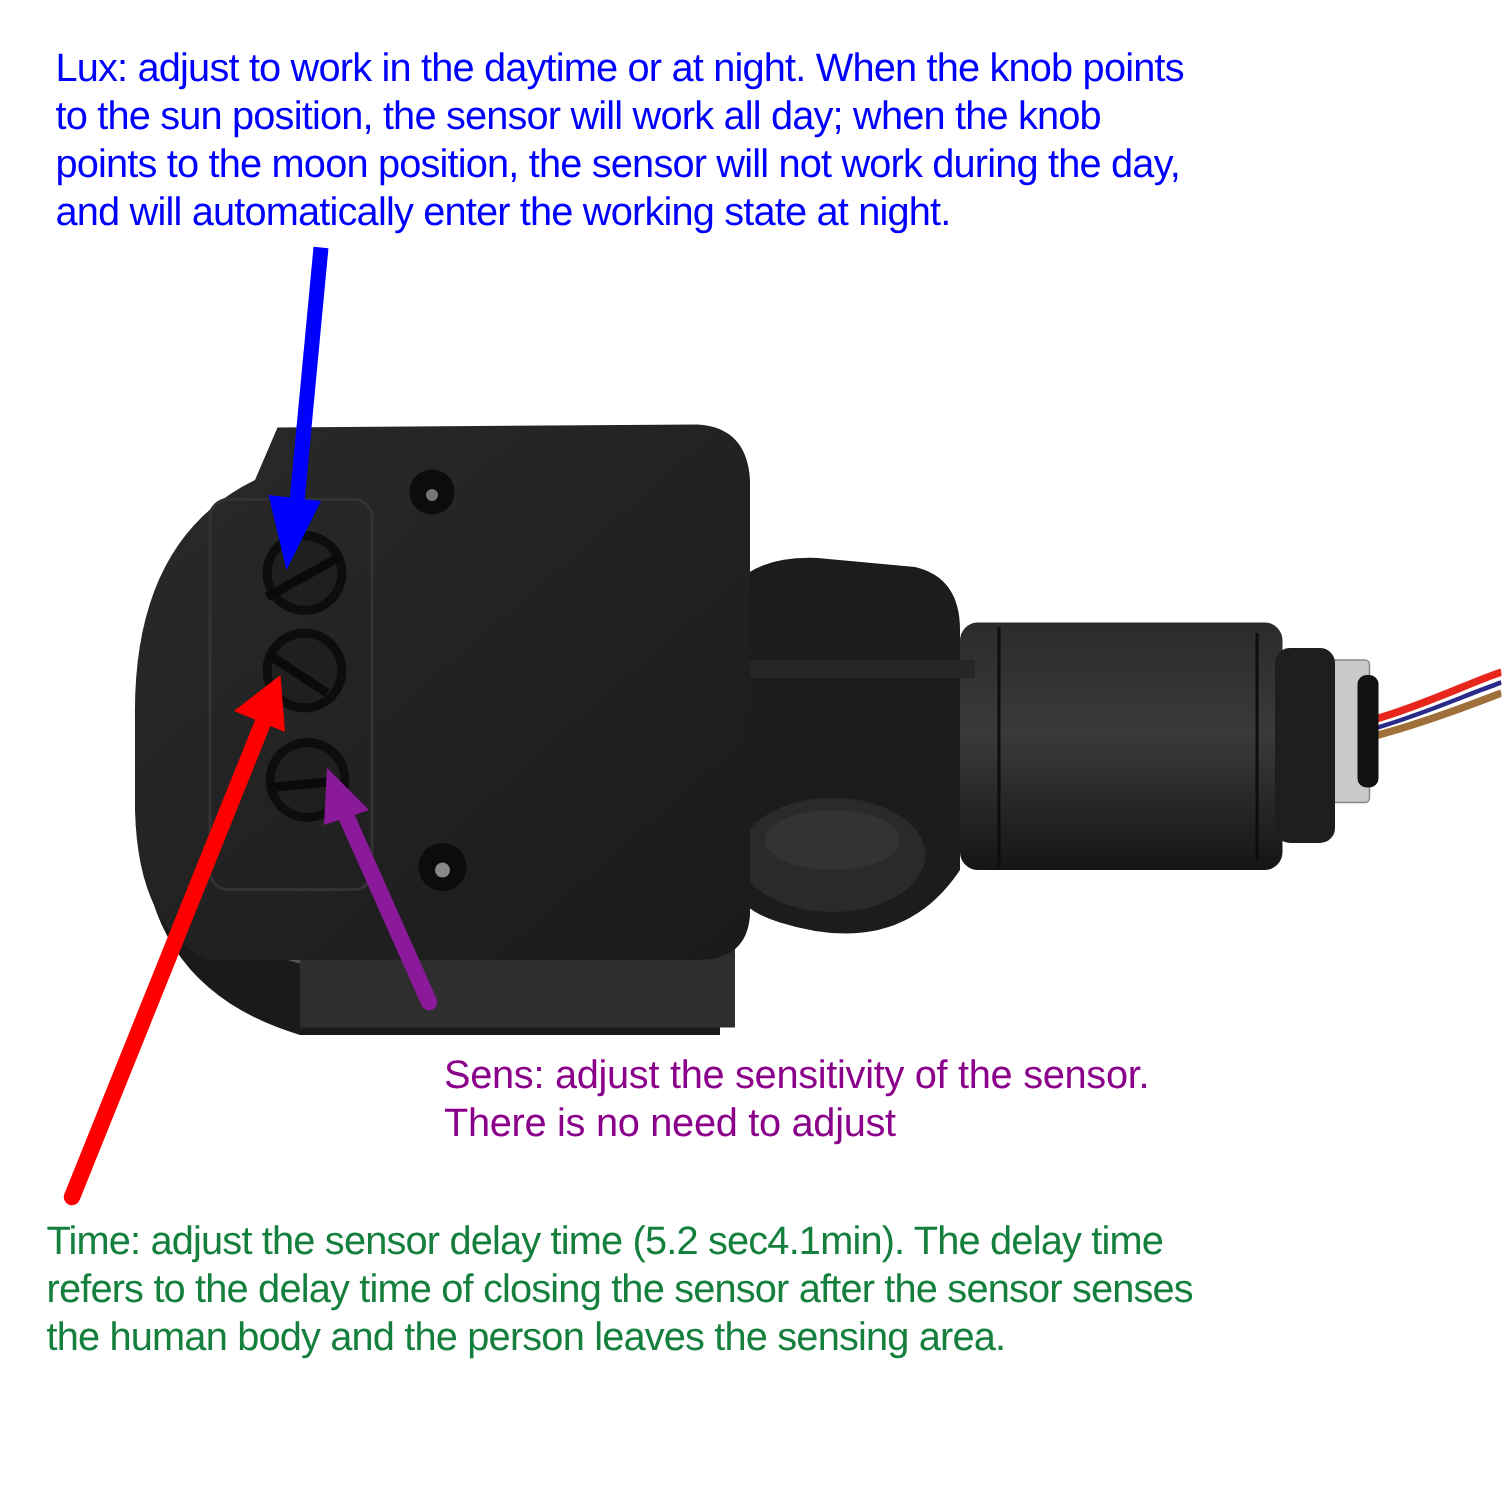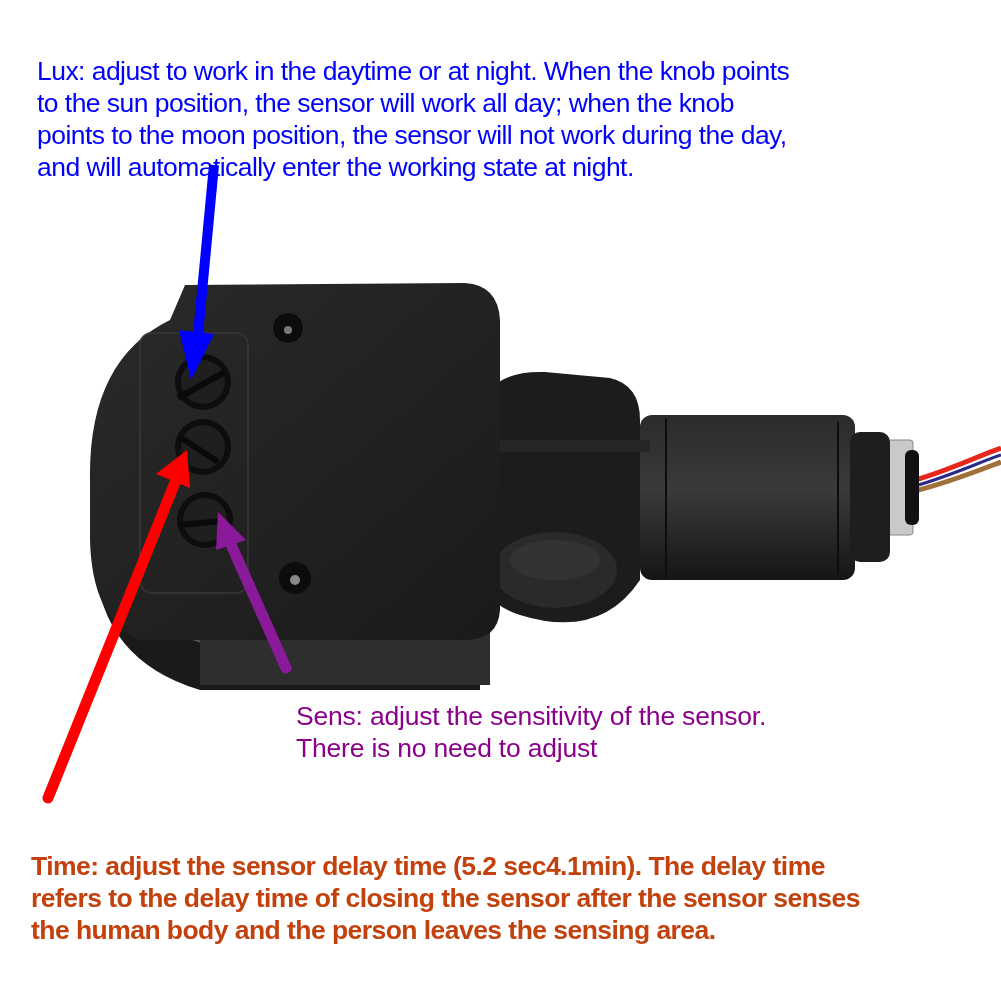--- a/index.html
+++ b/index.html
@@ -1,22 +1,22 @@
 <!DOCTYPE html>
 <html><head>
 <meta charset="utf-8">
 <style>
   html, body { margin: 0; padding: 0; background: #ffffff; }
   body { width: 1001px; height: 1001px; position: relative; overflow: hidden;
          font-family: "Liberation Sans", "DejaVu Sans", sans-serif; }
   .caption { position: absolute; margin: 0; font-size: 26.5px; line-height: 32px;
              letter-spacing: -0.55px; white-space: pre-line; }
-  #lux-text  { left: 37px;  top: 29px;  width: 960px; color: #0000ff; margin-top: 26px; }
+  #lux-text  { left: 37px;  top: 29px;  width: 960px; color: #0000ff; }
   #sens-text { left: 272px; top: 700px; width: 600px; color: #8b008b; letter-spacing: -0.2px; margin-left: 24px; }
-  #time-text { left: 31px;  top: 850px; width: 960px; color: #c2410c; font-weight: bold; }
+  #time-text { left: 31px;  top: 811px; width: 960px; color: #15803d; }
   svg#photo { position: absolute; left: 0; top: 0; }
 </style>
 </head>
 <body>
 
 <svg id="photo" width="1001" height="1001" viewBox="0 0 1001 1001">
   <defs>
     <linearGradient id="cylGrad" x1="0" y1="0" x2="0" y2="1">
       <stop offset="0" stop-color="#2b2b2b"></stop>
       <stop offset="0.45" stop-color="#3a3a3a"></stop>

